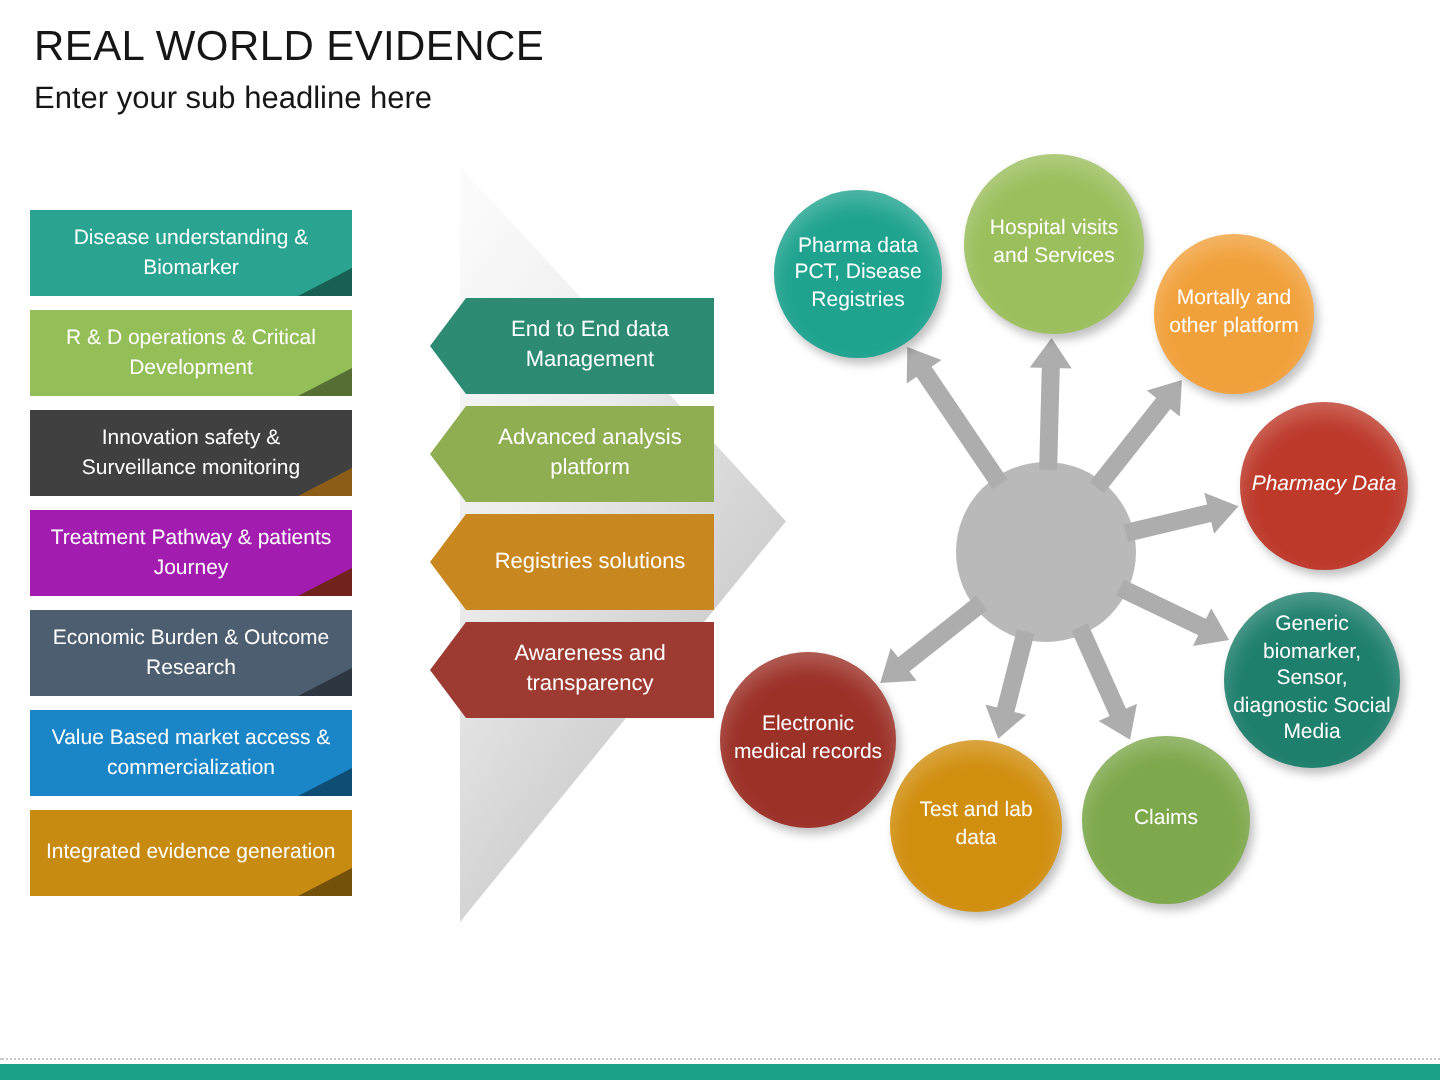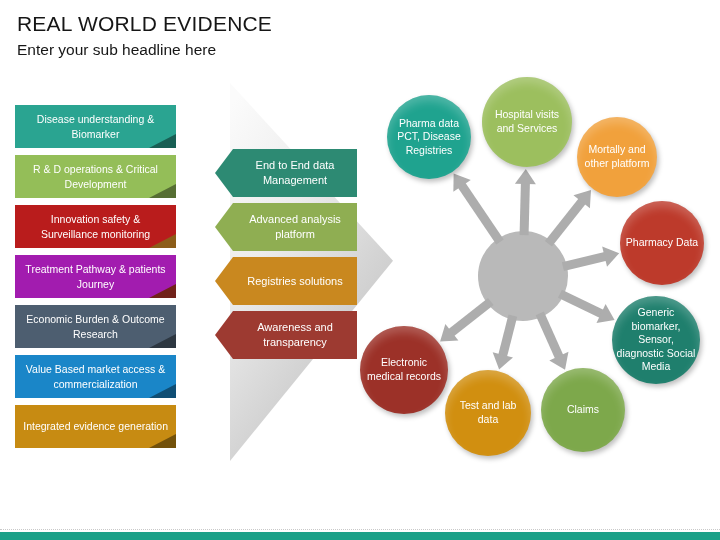--- a/index.html
+++ b/index.html
@@ -14,21 +14,21 @@
   }
   .subtitle{
     position:absolute;left:17px;top:41px;margin:0;
     font-size:15.5px;font-weight:400;color:#161616;
   }
   
   .ribbon{position:absolute;left:15px;width:161px;height:43px;}
   .ribbon-body{
     position:absolute;inset:0;
     clip-path:polygon(0 0,100% 0,100% calc(100% - 13px),calc(100% - 13px) 100%,0 100%);
-    display:flex;align-items:center;justify-content:flex-end;text-align:center;
+    display:flex;align-items:center;justify-content:flex-start;text-align:center;
     box-shadow:2px 2px 4px rgba(0,0,0,.28);
   }
   .ribbon-label{color:#ffffff;font-size:10.5px;line-height:1.35;padding:2px 8px;}
   .ribbon-fold{
     position:absolute;right:0;bottom:0;width:27px;height:14px;
     clip-path:polygon(0 100%,100% 0,100% 100%);
     filter:brightness(.58);
   }
   
   .big-triangle{
@@ -70,21 +70,21 @@
     </div>
     <div class="ribbon-fold" style="background: rgb(42, 164, 145);"></div>
   </div>
   <div class="ribbon" style="top:155px">
     <div class="ribbon-body" style="background: rgb(148, 190, 88);">
       <span class="ribbon-label">R &amp; D operations &amp; Critical Development</span>
     </div>
     <div class="ribbon-fold" style="background: rgb(148, 190, 88);"></div>
   </div>
   <div class="ribbon" style="top:205px">
-    <div class="ribbon-body" style="background: #b91c1c;">
+    <div class="ribbon-body" style="background: #404040;">
       <span class="ribbon-label">Innovation safety &amp; Surveillance monitoring</span>
     </div>
     <div class="ribbon-fold" style="background: rgb(242, 161, 43);"></div>
   </div>
   <div class="ribbon" style="top:255px">
     <div class="ribbon-body" style="background: #a21caf;">
       <span class="ribbon-label">Treatment Pathway &amp; patients Journey</span>
     </div>
     <div class="ribbon-fold" style="background: rgb(194, 59, 44);"></div>
   </div>
@@ -144,21 +144,21 @@
 
   <div class="node" style="background: rgb(31, 163, 143); left: 387px; top: 95px; height: 84px; width: 84px;">
     <span class="node-label">Pharma data PCT, Disease Registries</span>
   </div>
   <div class="node" style="background: rgb(156, 191, 94); left: 482px; top: 77px; height: 90px; width: 90px;">
     <span class="node-label">Hospital visits and Services</span>
   </div>
   <div class="node" style="background: rgb(241, 161, 60); left: 577px; top: 117px; height: 80px; width: 80px;">
     <span class="node-label">Mortally and other platform</span>
   </div>
-  <div class="node" style="background: rgb(189, 58, 43); left: 620px; top: 201px; height: 84px; width: 84px;">
+  <div class="node" style="background: rgb(189, 58, 43); left: 620px; top: 201px; height: 84px; width: 84px; font-style: italic;">
     <span class="node-label">Pharmacy Data</span>
   </div>
   <div class="node" style="background: rgb(31, 127, 109); left: 612px; top: 296px; height: 88px; width: 88px;">
     <span class="node-label">Generic biomarker, Sensor, diagnostic Social Media</span>
   </div>
   <div class="node" style="background: rgb(125, 168, 75); left: 541px; top: 368px; height: 84px; width: 84px;">
     <span class="node-label">Claims</span>
   </div>
   <div class="node" style="background: rgb(209, 143, 16); left: 445px; top: 370px; height: 86px; width: 86px;">
     <span class="node-label">Test and lab data</span>

